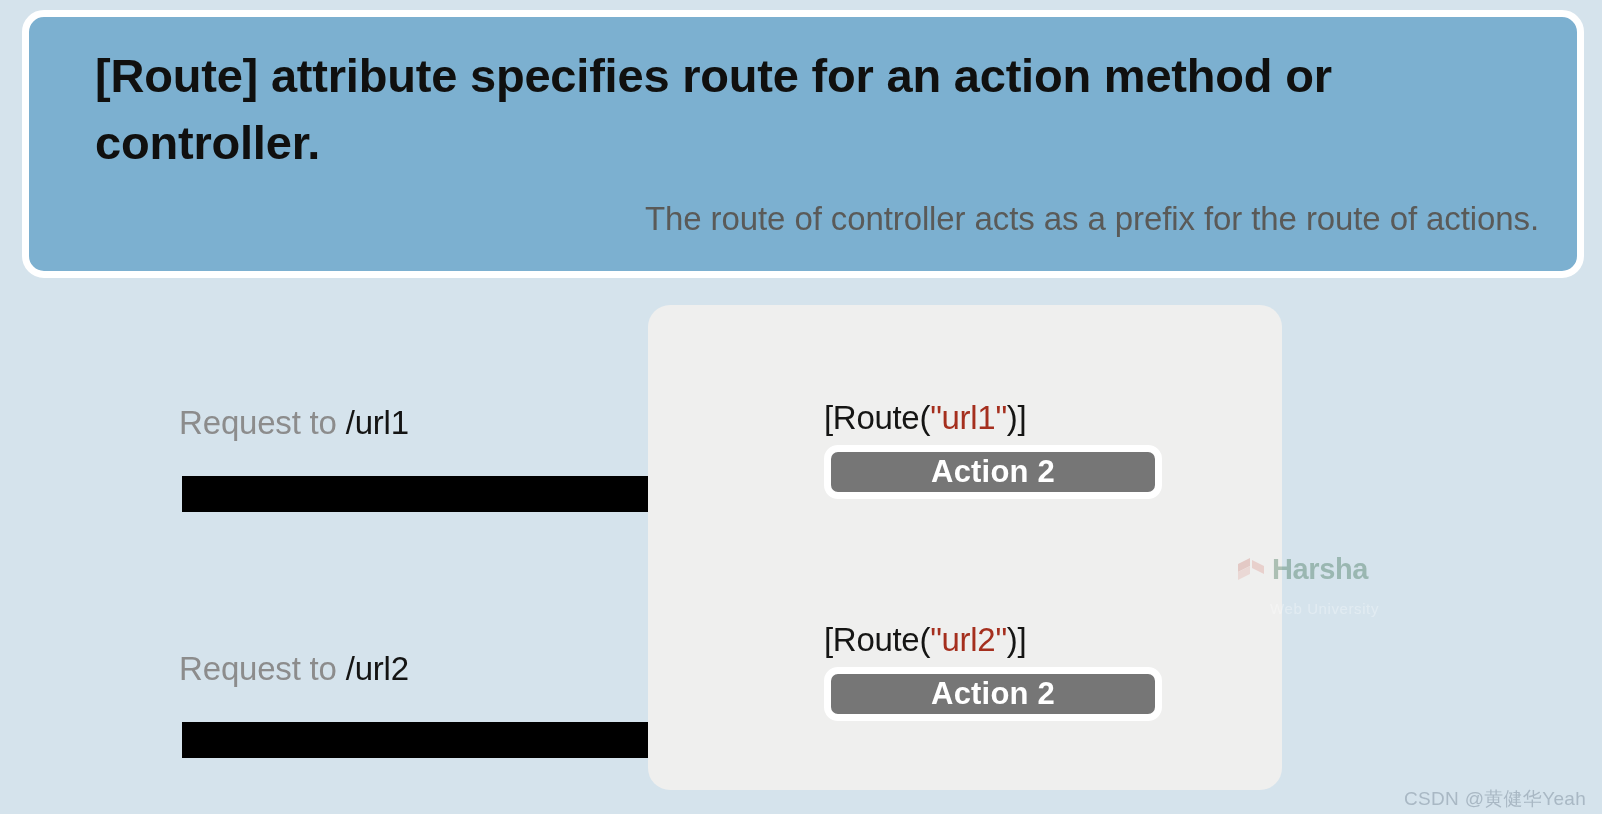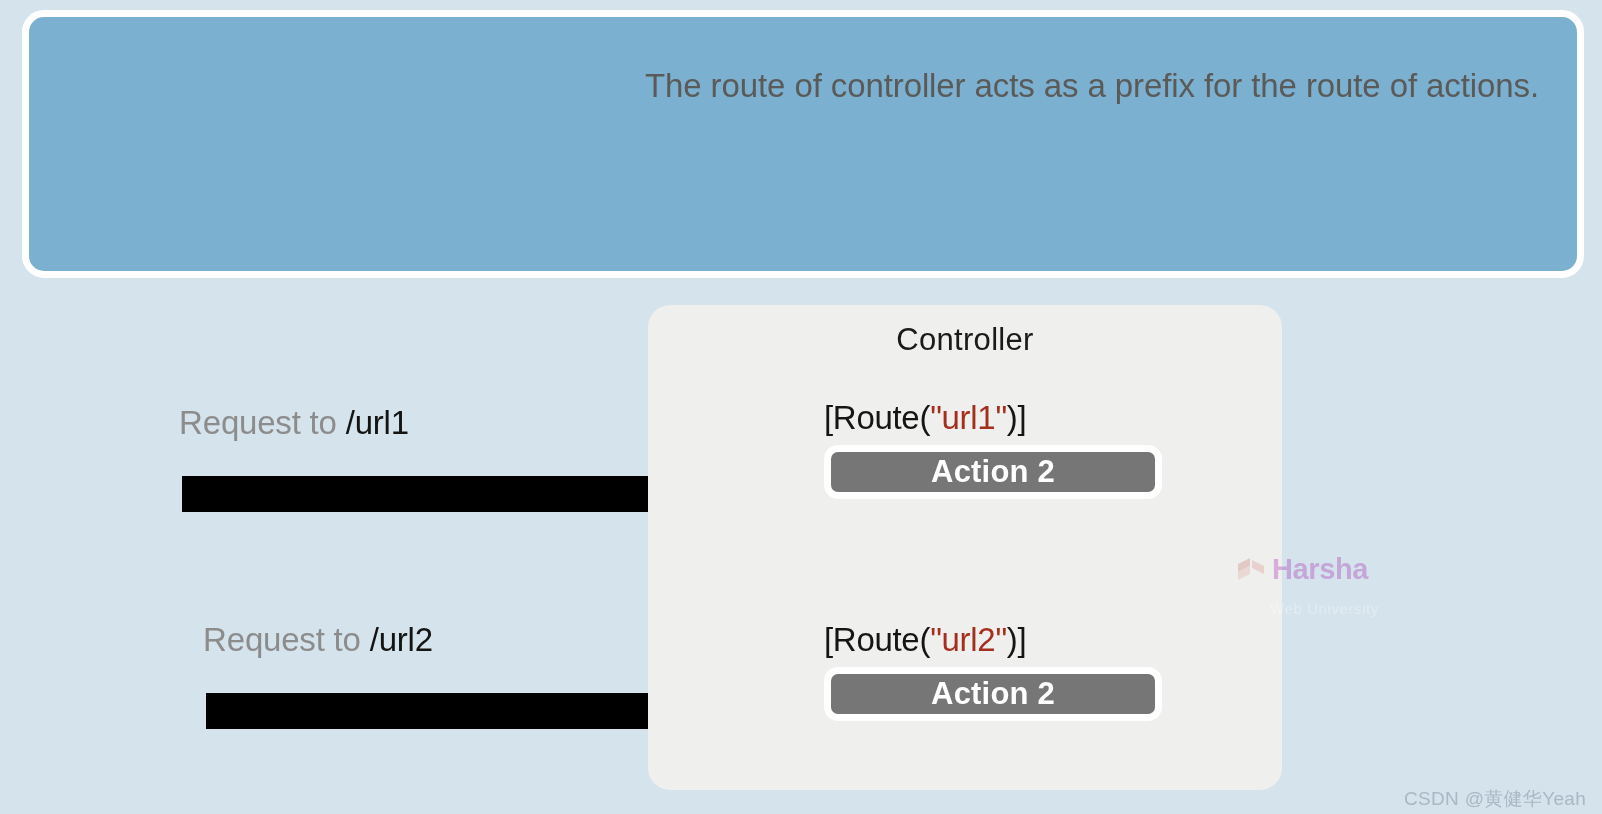--- a/index.html
+++ b/index.html
@@ -97,21 +97,21 @@
     letter-spacing: 0.2px;
   }
 
   
   .request-row {
     position: absolute;
     left: 0;
     width: 830px;
   }
   #request-row-1 { top: 404px; }
-  #request-row-2 { top: 621px; margin-left: 24px; }
+  #request-row-2 { top: 650px; }
 
   .request-label {
     font-size: 33px;
     color: #8c8c8c;
     text-align: center;
     width: 588px;
     margin-left: 0;
     letter-spacing: -0.2px;
   }
   .request-label .request-url { color: #141413; text-align: right; }
@@ -139,21 +139,21 @@
   }
   #watermark-logo {
     width: 30px;
     height: 28px;
     margin-right: 6px;
     flex: none;
   }
   #watermark-brand {
     font-size: 29px;
     font-weight: bold;
-    color: #a21caf;
+    color: #14532d;
     line-height: 1;
     letter-spacing: -0.4px;
   }
   #watermark-tagline {
     font-size: 15px;
     color: #ffffff;
     margin-top: 16px;
     margin-left: 34px;
     letter-spacing: 0.6px;
   }
@@ -165,20 +165,21 @@
     bottom: 2px;
     font-size: 19px;
     color: #a9b8c4;
     letter-spacing: 0.3px;
   }
 </style>
 </head>
 <body>
 
 <div id="banner">
+  <div id="banner-title">[Route] attribute specifies route for an action method or controller.</div>
   <div id="banner-subtitle">The route of controller acts as a prefix for the route of actions.</div>
 </div>
 
 <div class="request-row" id="request-row-1">
   <div class="request-label">
     <span>Request to </span><span class="request-url">/url1</span>
   </div>
   <svg class="arrow" width="830" height="80" viewBox="0 0 830 80">
     <path d="M 182 22 L 762 22 L 762 0 L 820 40 L 762 80 L 762 58 L 182 58 Z" fill="#000000"></path>
   </svg>
@@ -187,21 +188,20 @@
 <div class="request-row" id="request-row-2">
   <div class="request-label">
     <span>Request to </span><span class="request-url">/url2</span>
   </div>
   <svg class="arrow" width="830" height="80" viewBox="0 0 830 80">
     <path d="M 182 22 L 762 22 L 762 0 L 820 40 L 762 80 L 762 58 L 182 58 Z" fill="#000000"></path>
   </svg>
 </div>
 
 <div id="controller-panel">
-  <div id="controller-title">Controller</div>
 
   <div class="action-group" id="group-1">
     <div class="route-label"><span>[Route(</span><span class="route-arg">"</span><span class="route-arg">url1</span><span class="route-arg">"</span><span>)]</span></div>
     <div class="action-button">
       <span>Action 2</span>
     </div>
   </div>
 
   <div class="action-group" id="group-2">
     <div class="route-label"><span>[Route(</span><span class="route-arg">"</span><span class="route-arg">url2</span><span class="route-arg">"</span><span>)]</span></div>

